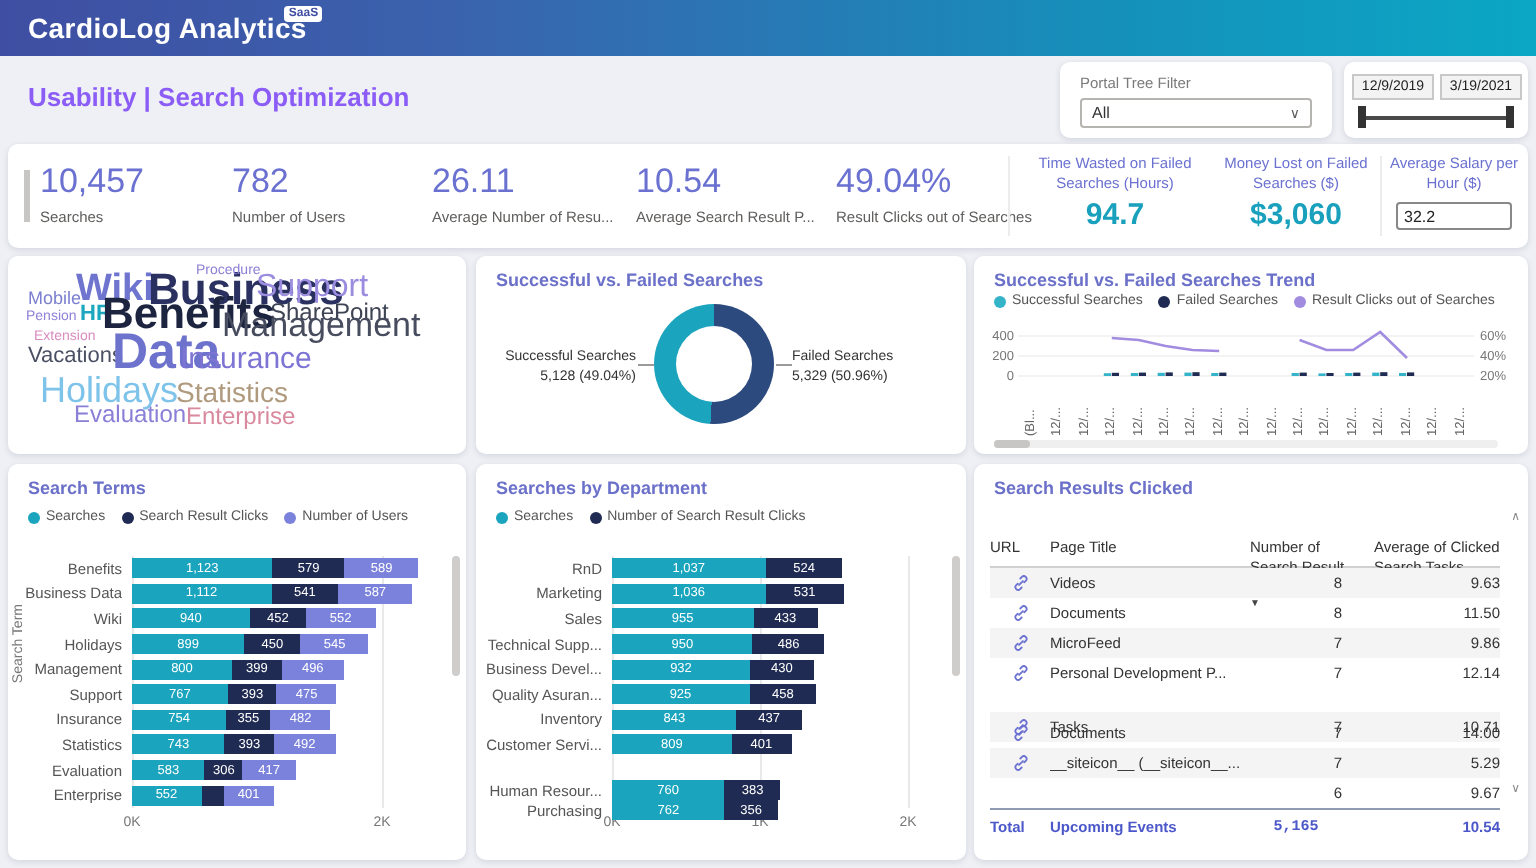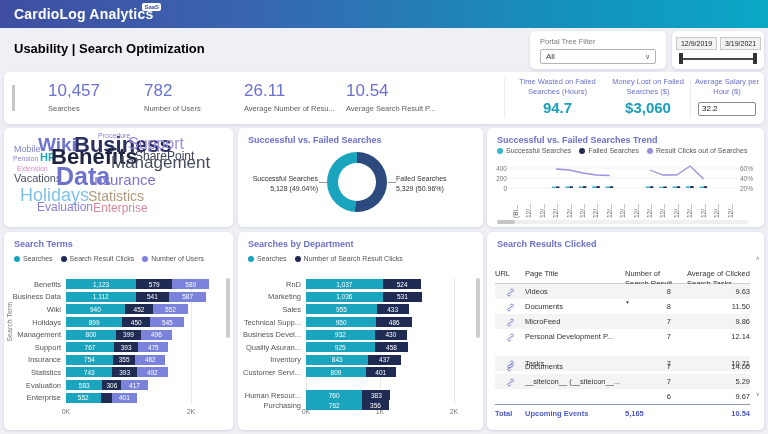--- a/index.html
+++ b/index.html
@@ -7,21 +7,21 @@
   .stage { position:relative; width:768px; height:434px; background:#eef0f5; overflow:hidden; }
 
   
   .app-header { position:absolute; left:0; top:0; width:768px; height:28px;
     background:linear-gradient(90deg,#3f4ea2 0%,#3a63ae 30%,#1590bb 72%,#0ba7c5 100%);
     display:flex; align-items:center; padding-left:14px; }
   .logo { color:#fff; font-size:14px; font-weight:bold; letter-spacing:.2px; }
   .logo-badge { display:inline-block; background:#fff; color:#3f4ea2; font-size:6px; font-weight:bold;
     padding:1px 2px; border-radius:2px; position:relative; top:-7px; left:-11px; }
 
-  .page-title { position:absolute; left:14px; top:41px; font-size:13px; font-weight:bold; color:#000000; }
+  .page-title { position:absolute; left:14px; top:41px; font-size:13px; font-weight:bold; color:#8b5cf6; }
 
   .card { position:absolute; background:#fff; border-radius:5px; box-shadow:0 1px 3px rgba(60,60,90,.14); }
   .card-title { position:absolute; left:10px; top:7px; font-size:9px; font-weight:bold; color:#6b70c9; }
 
   
   .portal-card { left:530px; top:31px; width:136px; height:38px; }
   .portal-label { position:absolute; left:10px; top:6px; font-size:7.5px; color:#7a7a7a; }
   .portal-dd { position:absolute; left:10px; top:18px; width:116px; height:15px; border:1px solid #b6b4b1;
     border-radius:2px; font-size:8px; color:#333; display:flex; align-items:center; justify-content:space-between;
     padding:0 5px; cursor:pointer; background:#fff; }
@@ -30,21 +30,21 @@
   .date-card { left:672px; top:31px; width:92px; height:38px; }
   .date-box { position:absolute; top:6px; width:41px; height:13px; background:#f3f3f3; border:1px solid #c8c8c8;
     font-size:7px; color:#222; display:flex; align-items:center; justify-content:center; }
   .date-box.start { left:4px; } .date-box.end { left:48px; }
   .slider-track { position:absolute; left:9px; top:27px; width:75px; height:2px; background:#4a4a4a; }
   .slider-handle { position:absolute; top:22px; width:4px; height:11px; background:#333; }
 
   
   .kpi-card { left:4px; top:72px; width:760px; height:52px; }
   .kpi-accent { position:absolute; left:8px; top:13px; width:3px; height:26px; background:#c8c6c4; }
-  .kpi { position:absolute; top:9px;margin-left:28px; }
+  .kpi { position:absolute; top:9px; }
   .kpi-value { font-size:17px; color:#6a71d0; }
   .kpi-label { font-size:7.5px; color:#605e5c; margin-top:3px; white-space:nowrap; }
   .kpi-sep { position:absolute; top:6px; width:1px; height:40px; background:#ececec; }
   .kpi-cost { position:absolute; top:5px; text-align:center; }
   .kpi-cost-label { font-size:7.5px; color:#6a71d0; line-height:1.35; }
   .kpi-cost-value { font-size:15px; font-weight:bold; color:#18a0bc; margin-top:2px; }
   .salary-input { width:58px; height:14px; border:1px solid #8a8886; border-radius:2px; font-size:8px;
     padding-left:3px; margin-top:4px; font-family:"Liberation Sans",sans-serif; color:#222; }
 
   
@@ -99,21 +99,21 @@
   .tbl-row { position:absolute; left:0; width:100%; height:15px; display:flex; align-items:center; cursor:pointer; }
   .tbl-row.alt { background:#f4f4f4; }
   .cell-url { width:30px; flex:none; text-align:center; }
   .cell-title { width:100px; flex:none; font-size:7.5px; color:#333; white-space:nowrap; overflow:hidden; }
   .cell-clicks { width:46px; flex:none; font-size:7.5px; color:#333; text-align:right; }
   .cell-avg { width:79px; flex:none; font-size:7.5px; color:#333; text-align:right; }
   .tbl-total { position:absolute; left:8px; right:14px; top:172px; height:18px; border-top:1px solid #8f9bb3;
     display:flex; align-items:center; font-weight:bold; color:#4c58c9; }
   .total-label { width:30px; flex:none; font-size:7.5px; }
   .total-title { width:100px; flex:none; font-size:7.5px; }
-  .total-clicks { width:46px; flex:none; font-size:7.5px; text-align:left; }
+  .total-clicks { width:46px; flex:none; font-size:7.5px; text-align:center;font-family:Liberation Mono, monospace; }
   .total-avg { width:79px; flex:none; font-size:7.5px; text-align:right; }
   .tbl-arrow { position:absolute; right:4px; font-size:6px; color:#8a8a8a; cursor:pointer; }
 
   .word-cloud { position:absolute; inset:0; overflow:hidden; }
 </style>
 </head>
 <body>
 
 <div class="stage">
 
@@ -150,20 +150,24 @@
       <div class="kpi-value">782</div>
       <div class="kpi-label">Number of Users</div>
     </div>
     <div class="kpi" style="left:212px">
       <div class="kpi-value">26.11</div>
       <div class="kpi-label">Average Number of Resu...</div>
     </div>
     <div class="kpi" style="left:314px">
       <div class="kpi-value">10.54</div>
       <div class="kpi-label">Average Search Result P...</div>
+    </div>
+    <div class="kpi" style="left:414px">
+      <div class="kpi-value">49.04%</div>
+      <div class="kpi-label">Result Clicks out of Searches</div>
     </div>
     <div class="kpi-sep" style="left:500px"></div>
     <div class="kpi-cost" style="left:505px; width:97px">
       <div class="kpi-cost-label">Time Wasted on Failed Searches (Hours)</div>
       <div class="kpi-cost-value">94.7</div>
     </div>
     <div class="kpi-cost" style="left:604px; width:80px">
       <div class="kpi-cost-label">Money Lost on Failed Searches ($)</div>
       <div class="kpi-cost-value">$3,060</div>
     </div>

